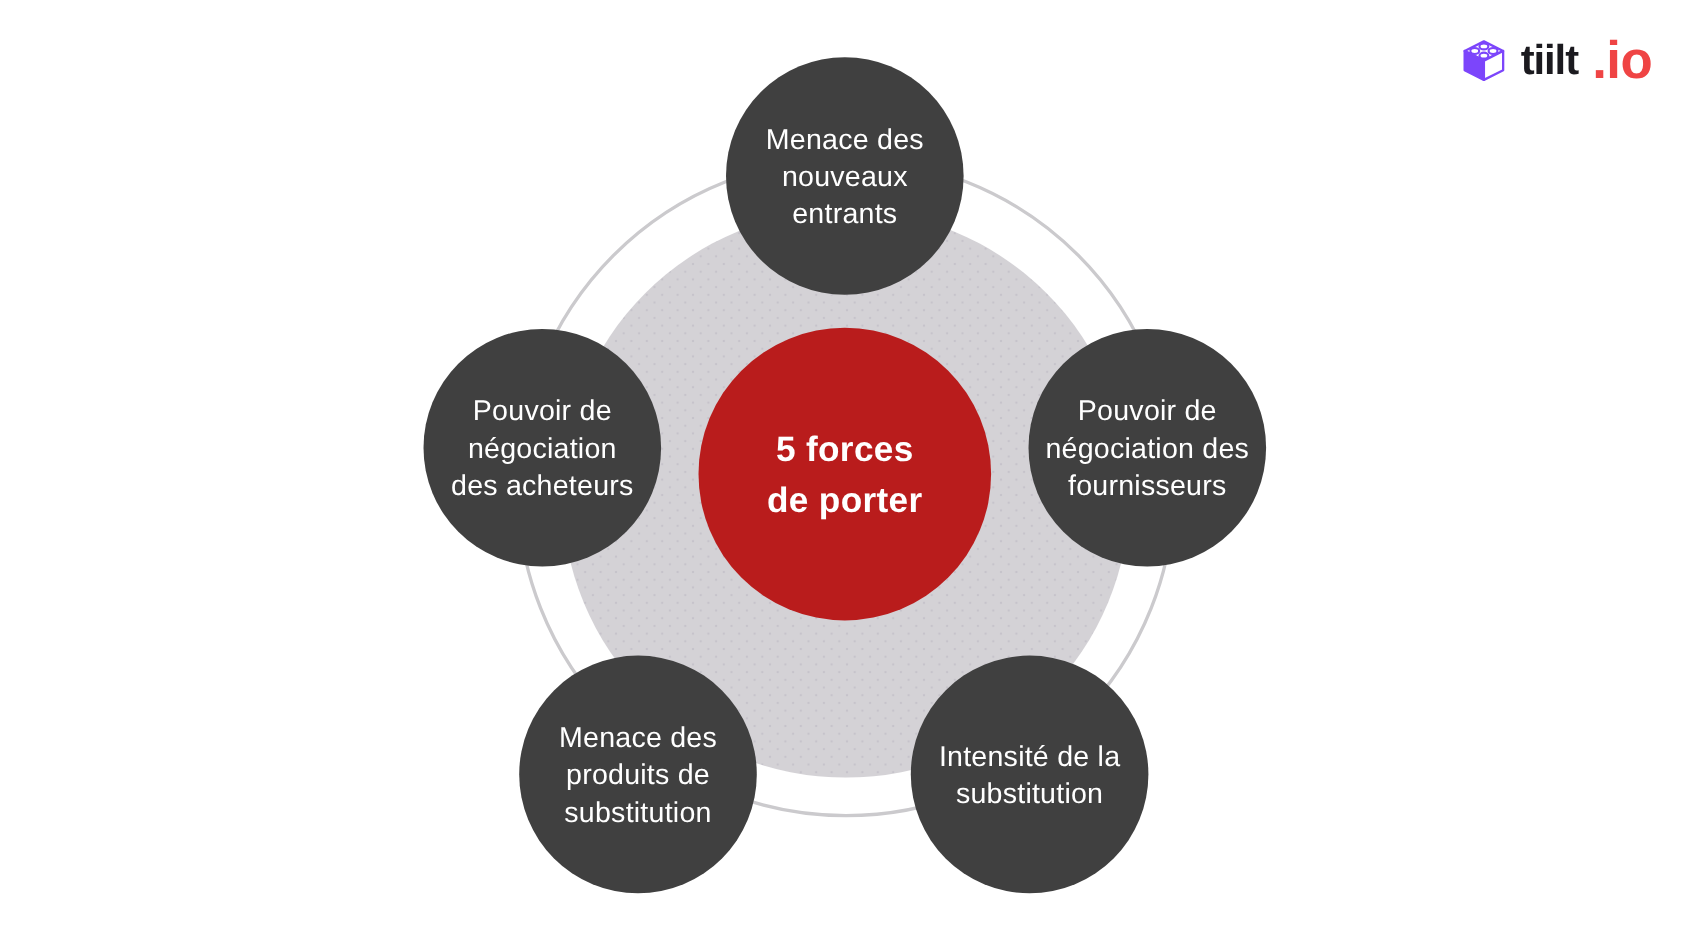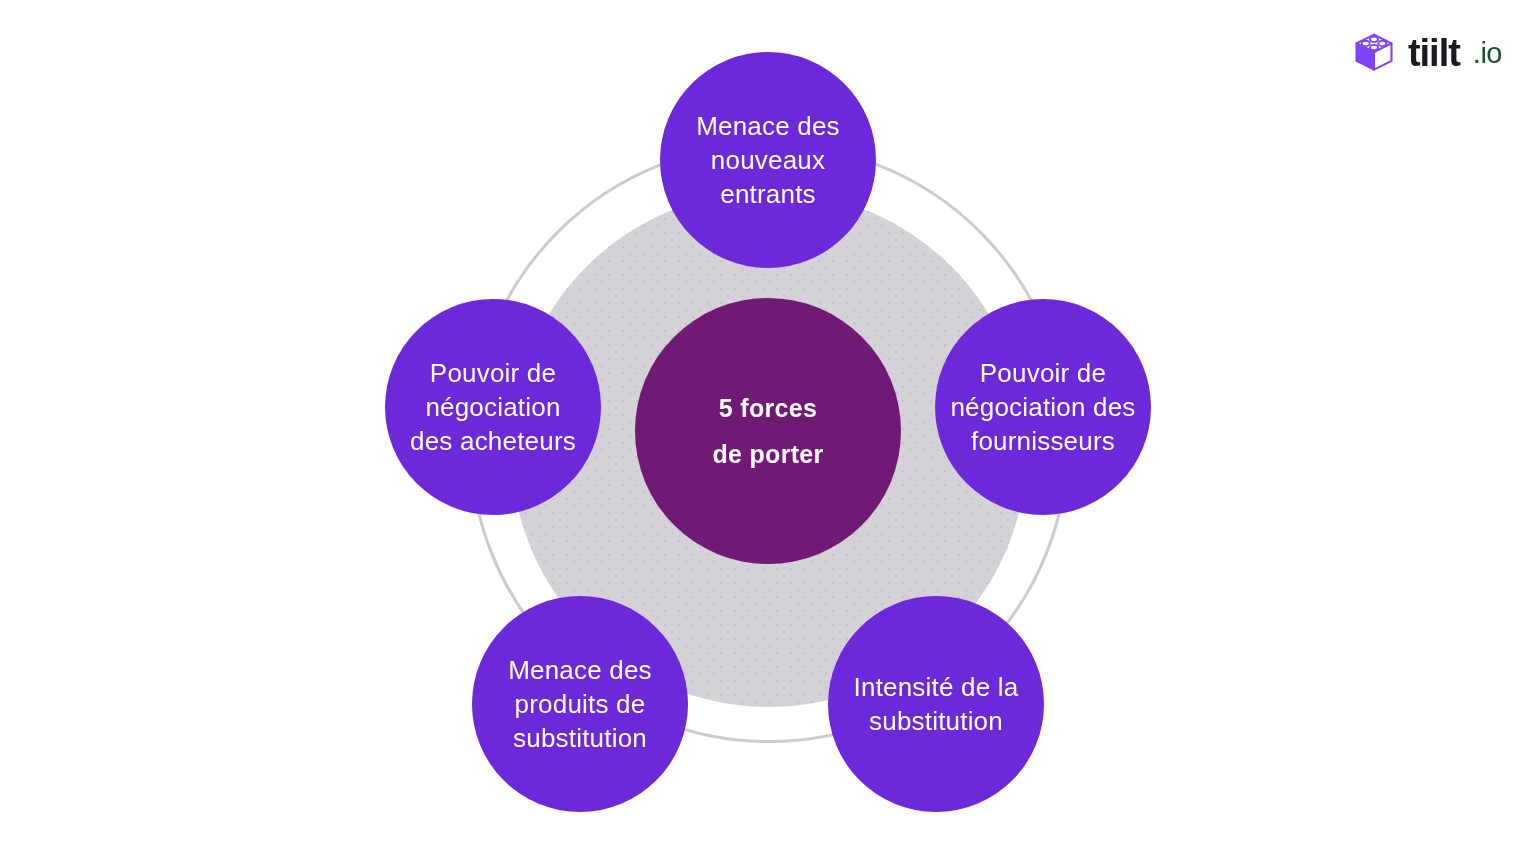--- a/index.html
+++ b/index.html
@@ -48,34 +48,34 @@
     border-radius: 50%;
     display: flex;
     align-items: center;
     justify-content: center;
     text-align: center;
     color: #ffffff;
   }
   .node {
     width: 216px;
     height: 216px;
-    background: #6d28d9;
+    background: #404040;
     font-size: 26px;
     font-weight: 500;
     line-height: 34px;
     letter-spacing: 0.2px;
     white-space: pre-line;
   }
   .center-circle {
     left: 635px;
     top: 298px;
     width: 266px;
     height: 266px;
-    background: #701a75;
-    font-size: 25px;
+    background: #b91c1c;
+    font-size: 32px;
     font-weight: 600;
     line-height: 46px;
     letter-spacing: 0.3px;
     white-space: pre-line;
   }
   .node-top          { left: 660px; top: 52px; }
   .node-left         { left: 385px; top: 299px; }
   .node-right        { left: 935px; top: 299px; }
   .node-bottom-left  { left: 472px; top: 596px; }
   .node-bottom-right { left: 828px; top: 596px; }
@@ -90,23 +90,23 @@
     gap: 13px;
   }
   .logo-icon { width: 42px; height: 50px; display: block; }
   .logo-text {
     font-size: 38px;
     font-weight: 700;
     color: #1b1a1f;
     letter-spacing: -1px;
   }
   .logo-suffix {
-    font-size: 29px;
-    font-weight: 400;
-    color: #14532d;
+    font-size: 48px;
+    font-weight: 700;
+    color: #ef4444;
     letter-spacing: -0.5px;
   }
 </style>
 </head>
 <body>
 
 <div class="canvas">
 
   <div class="outer-ring"></div>
   <div class="background-disc"></div>

